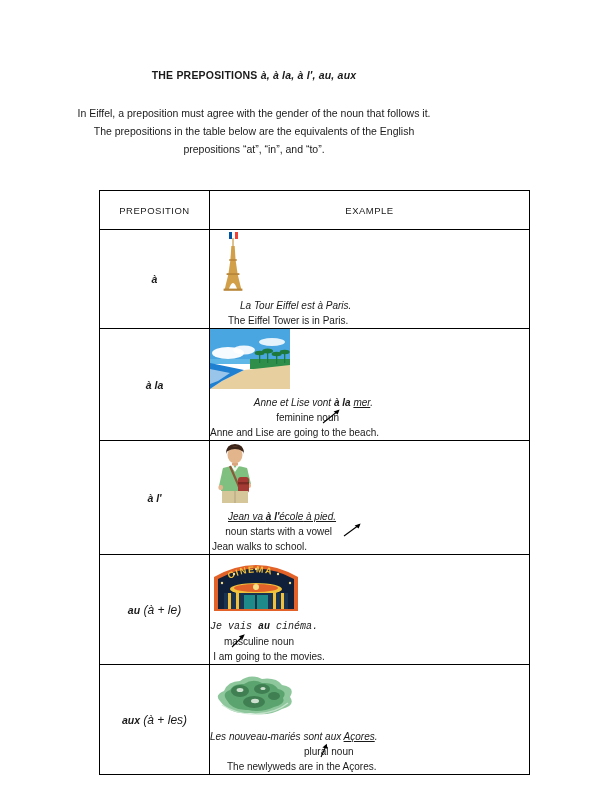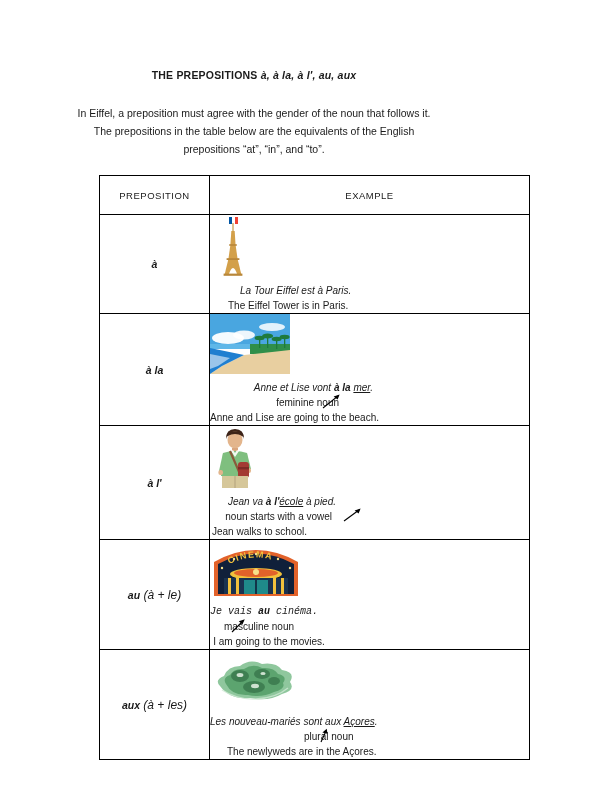--- a/index.html
+++ b/index.html
@@ -48,21 +48,21 @@
     padding-left: 66px;
     padding-right: 66px;
   }
   .intro div { white-space: nowrap; }
   .intro .l2, .intro .l3 { }
 
   
   .table-wrap {
     position: absolute;
     left: 99px;
-    top: 175px;
+    top: 190px;
     width: 430px;
   }
   table.prep-table {
     border-collapse: collapse;
     width: 430px;
     table-layout: fixed;
   }
   table.prep-table td,
   table.prep-table th {
     border: 1px solid #000000;
@@ -130,21 +130,21 @@
   }
 
   
   .r1 .fr { text-align: left; padding-left: 30px; }
   .r1 .en { text-align: left; padding-left: 18px; }
 
   .r2 .fr { text-align: right; padding-right: 6px; }
   .r2 .note { text-align: right; padding-right: 40px; }
   .r2 .en { text-align: right; }
 
-  .r3 .fr { text-align: left; padding-left: 18px; }
+  .r3 .fr { text-align: left; padding-left: 18px; text-decoration: underline; }
   .r3 .note { text-align: right; padding-right: 4px; }
   .r3 .en { text-align: left; padding-left: 2px; }
 
   .r4 .fr { text-align: center; padding-right: 10px; font-family: Liberation Mono, monospace; }
   .r4 .note { text-align: right; padding-right: 34px; }
   .r4 .en { text-align: center; }
 
   .r5 .fr { text-align: right; padding-right: 2px; }
   .r5 .note { text-align: right; padding-right: 26px; }
   .r5 .en { text-align: center; padding-left: 14px; }

